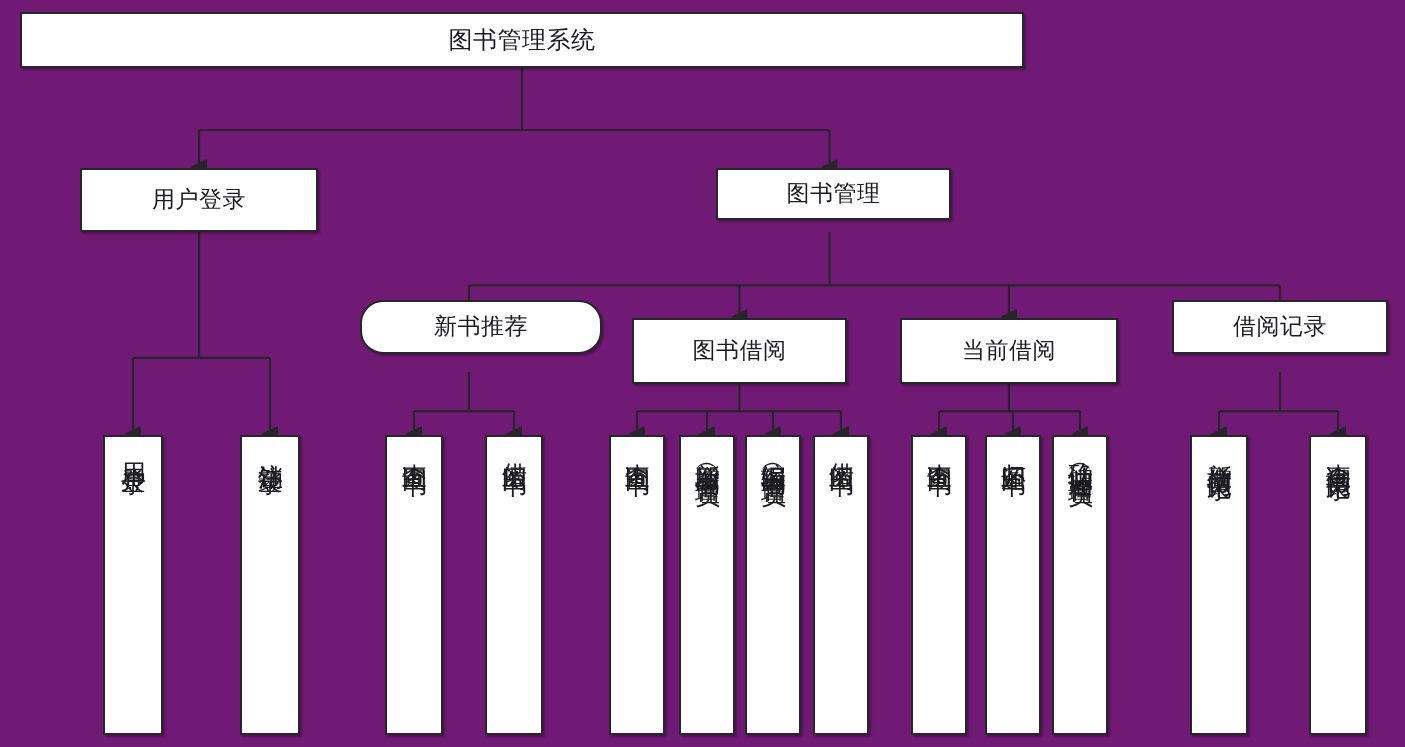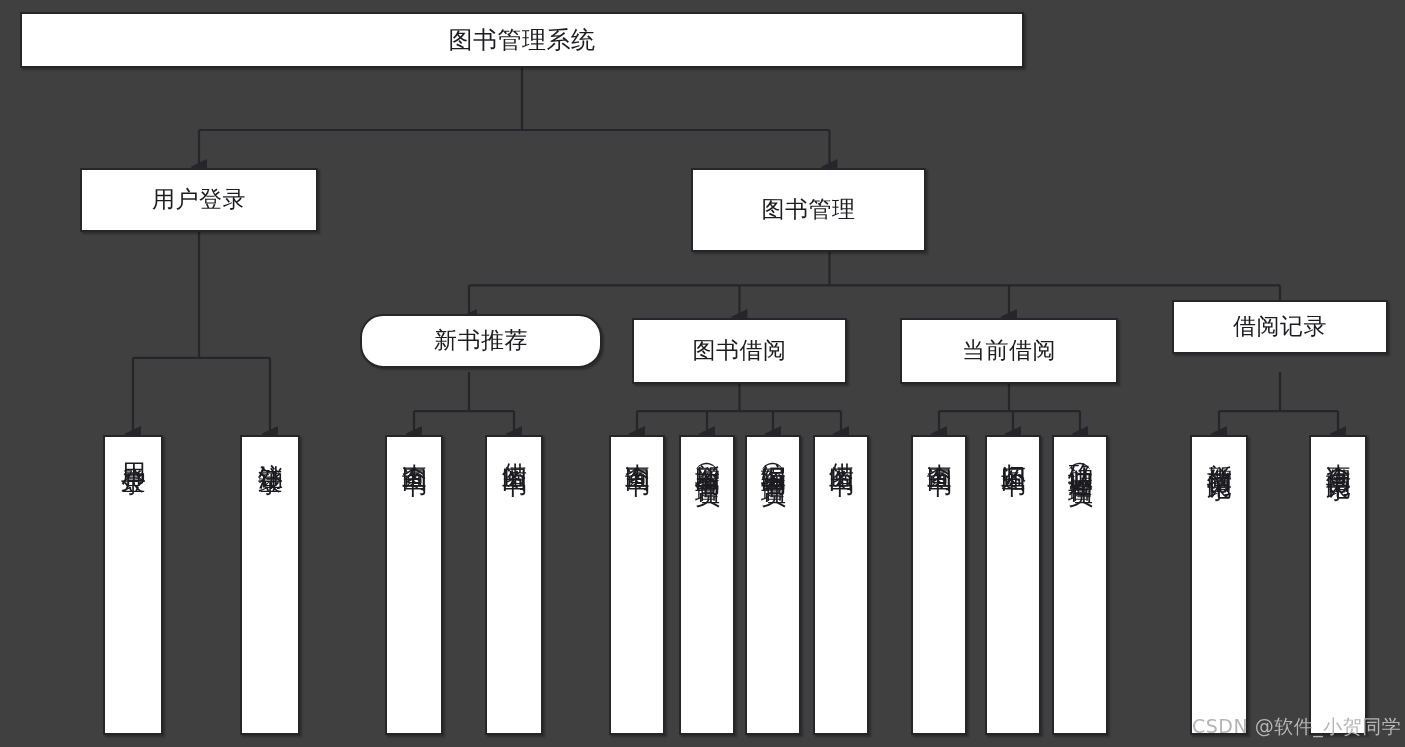--- a/index.html
+++ b/index.html
@@ -8,21 +8,21 @@
     padding: 0;
     background: #ffffff;
   }
   body {
     font-family: "DejaVu Sans", "Liberation Sans", sans-serif;
   }
   #canvas {
     position: relative;
     width: 1405px;
     height: 747px;
-    background: #404040;
+    background: #701a75;
     overflow: hidden;
   }
   svg.edges {
     position: absolute;
     left: 0;
     top: 0;
     width: 1405px;
     height: 747px;
     pointer-events: none;
   }
@@ -116,24 +116,24 @@
         <line x1="1338" y1="411.06" x2="1338" y2="434" stroke="#26262a" stroke-width="2.2" marker-end="url(#arrow)"></line>
       </g>
   </svg>
   <div id="node-layer">
       <div class="node horizontal root" style="left: 20px; top: 12px; width: 1004px; height: 56px;">
         <span class="label">图书管理系统</span>
       </div>
       <div class="node horizontal" style="left: 80px; top: 168px; width: 238px; height: 64px;">
         <span class="label">用户登录</span>
       </div>
-      <div class="node horizontal" style="left: 691px; top: 168px; width: 235px; height: 84px;">
+      <div class="node horizontal" style="left: 716px; top: 168px; width: 235px; height: 52px;">
         <span class="label">图书管理</span>
       </div>
-      <div class="node horizontal" style="left: 360px; top: 314px; width: 242px; height: 54px; border-radius: 23px;">
+      <div class="node horizontal" style="left: 360px; top: 300px; width: 242px; height: 54px; border-radius: 23px;">
         <span class="label">新书推荐</span>
       </div>
       <div class="node horizontal" style="left: 632px; top: 318px; width: 215px; height: 66px;">
         <span class="label">图书借阅</span>
       </div>
       <div class="node horizontal" style="left: 900px; top: 318px; width: 218px; height: 66px;">
         <span class="label">当前借阅</span>
       </div>
       <div class="node horizontal" style="left: 1172px; top: 300px; width: 216px; height: 54px;">
         <span class="label">借阅记录</span>
@@ -171,14 +171,13 @@
       <div class="node vertical" style="left: 1052px; top: 435px; width: 56px; height: 300px;">
         <span class="label">确认归还（管理员）</span>
       </div>
       <div class="node vertical" style="left: 1190px; top: 435px; width: 58px; height: 300px;">
         <span class="label">新增借阅记录</span>
       </div>
       <div class="node vertical" style="left: 1309px; top: 435px; width: 58px; height: 300px;">
         <span class="label">查询借阅记录</span>
       </div>
     </div>
-  <div class="watermark" style="left: 1192px; top: 714px;">CSDN @软件_小贺同学</div>
 </div>
 
 </body></html>

